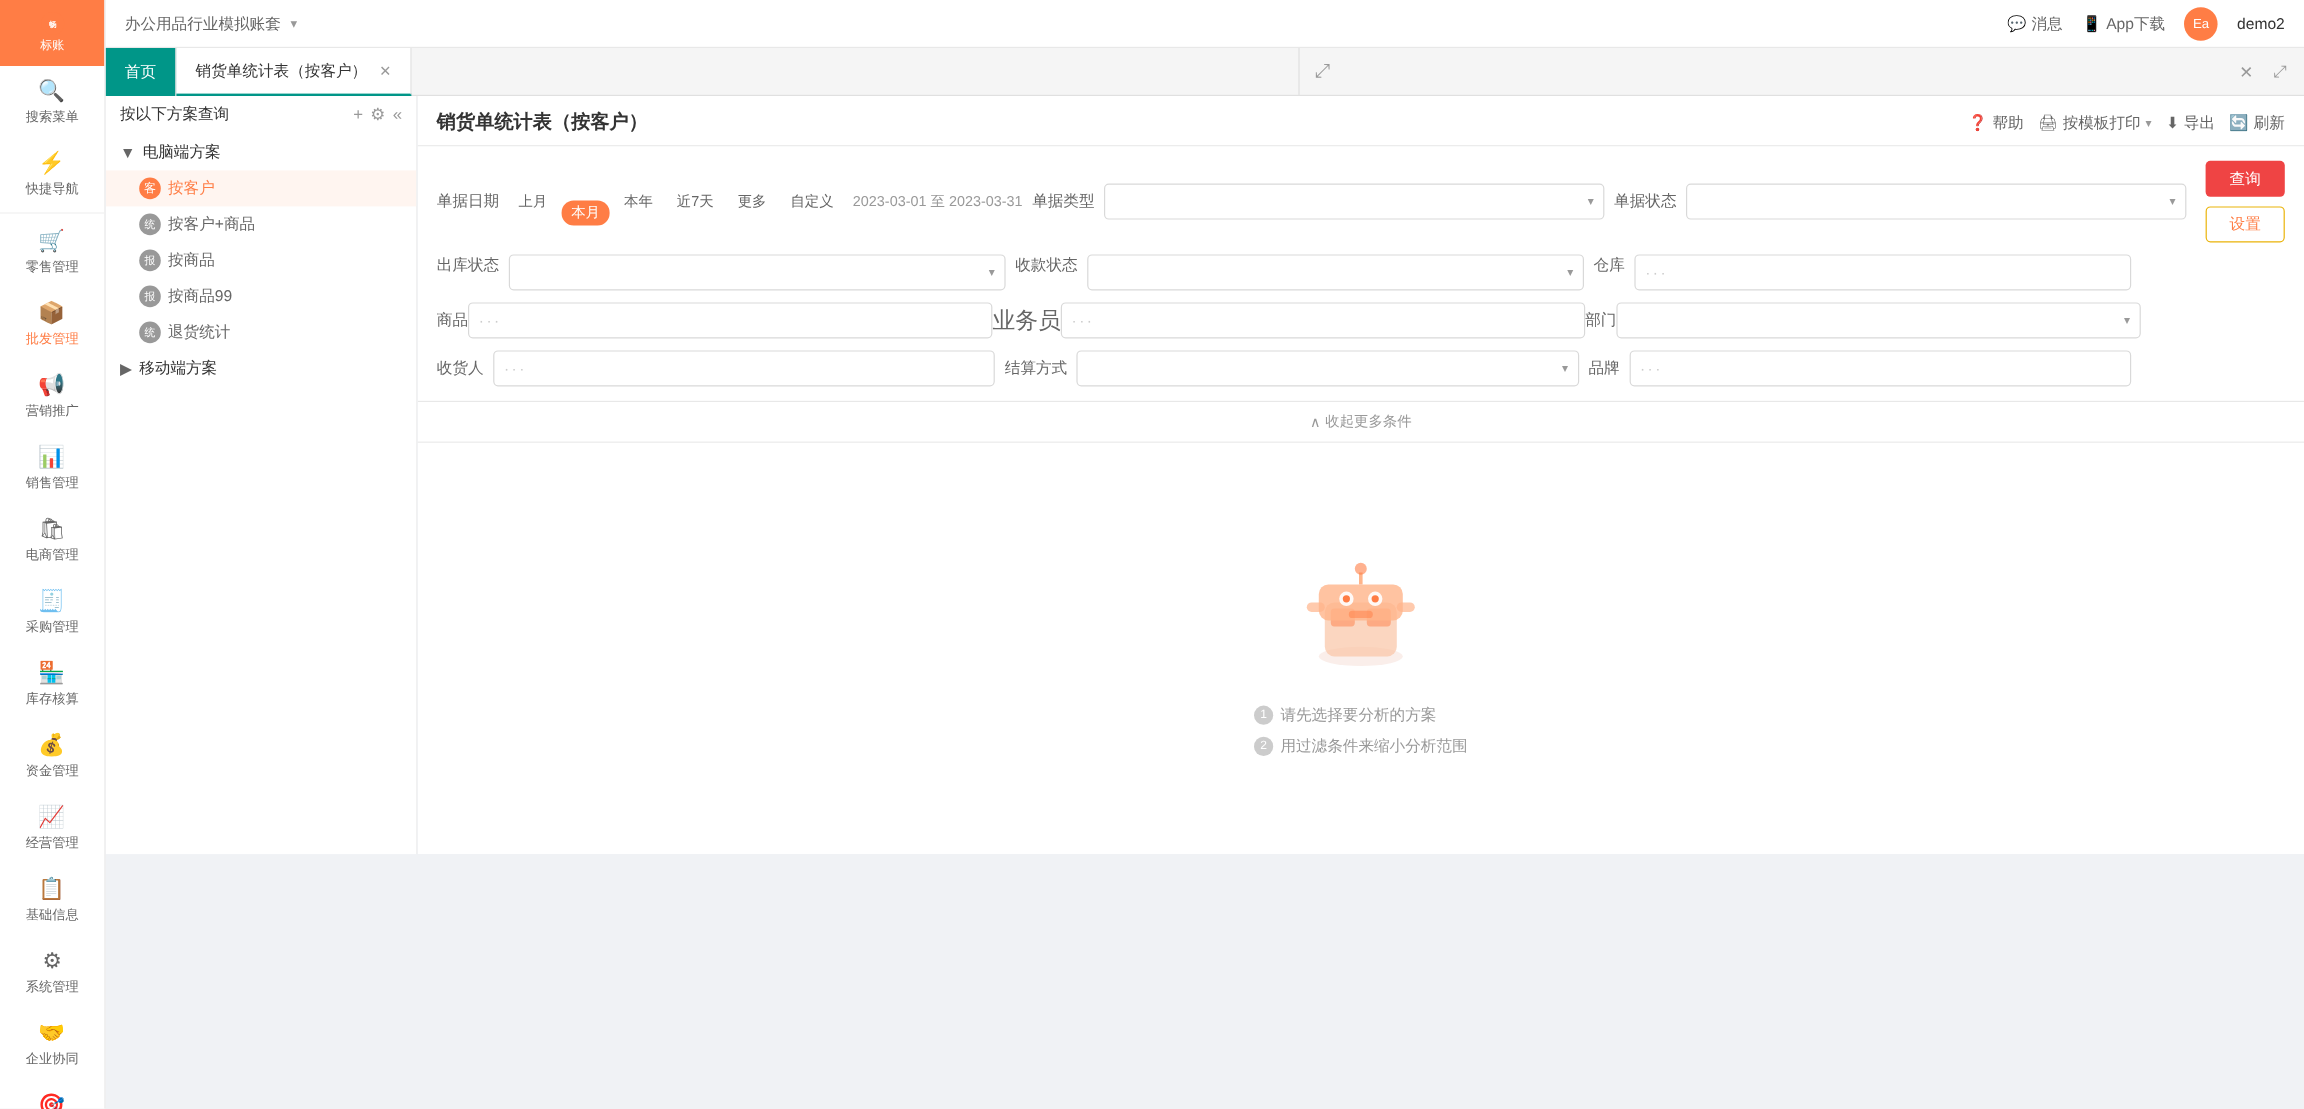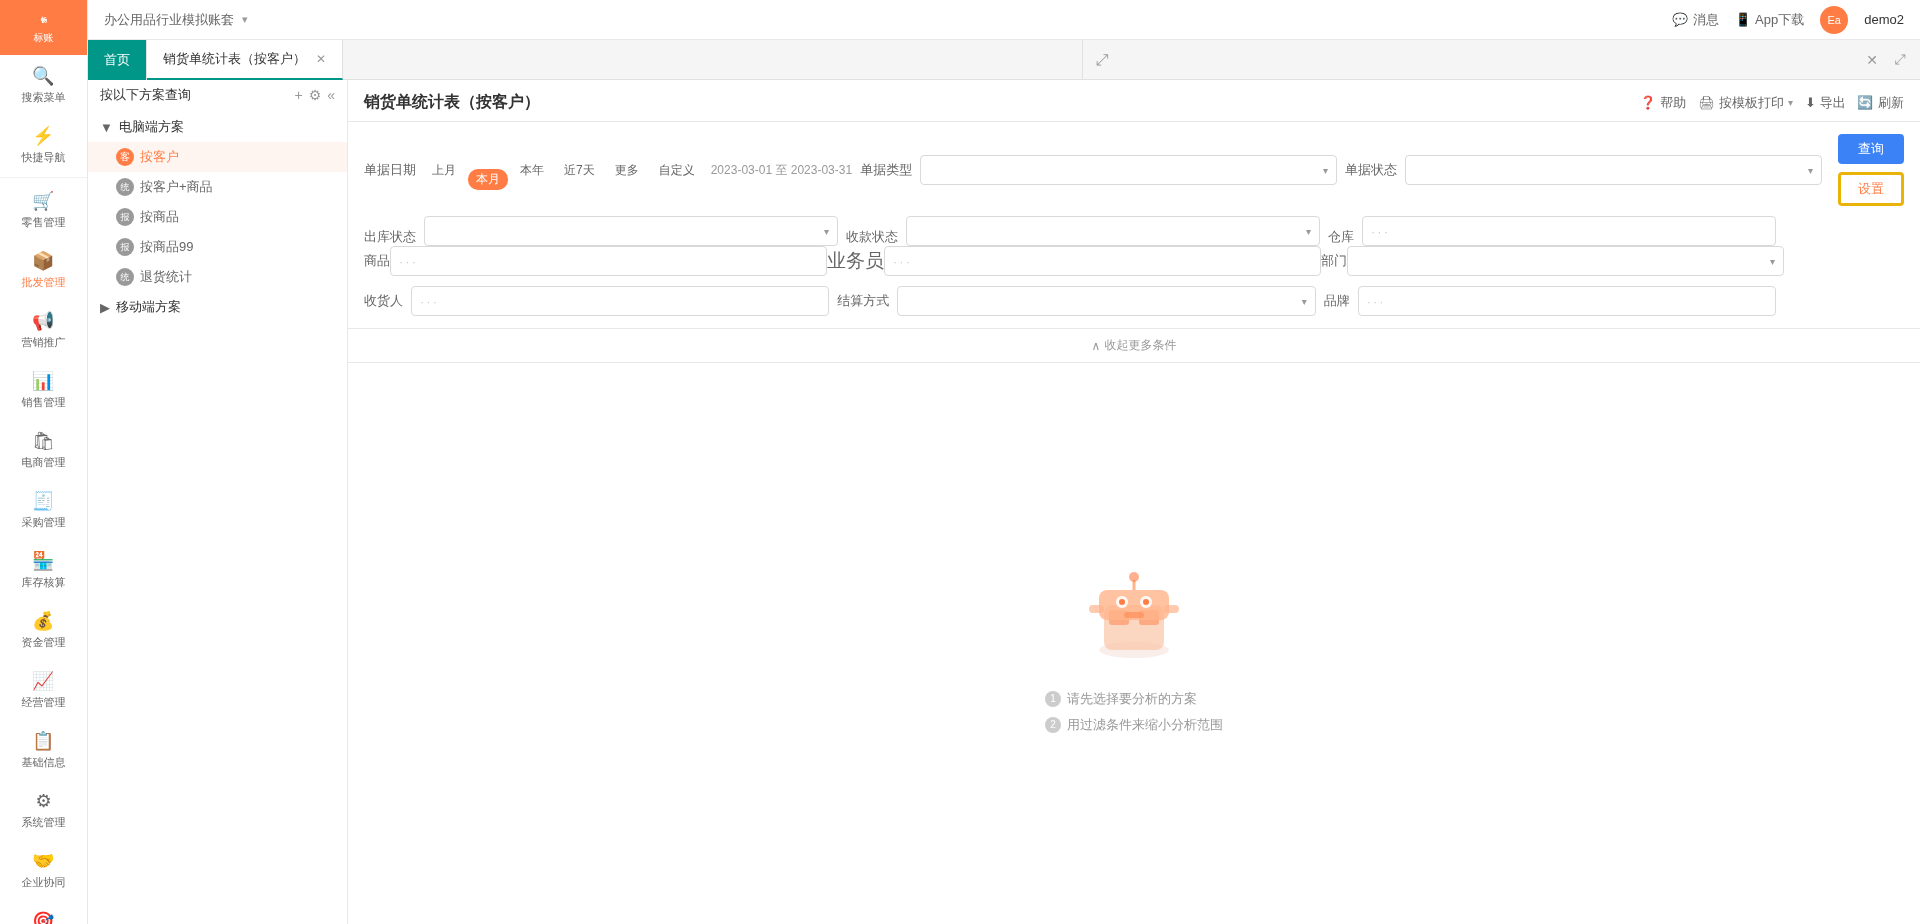--- a/index.html
+++ b/index.html
@@ -10,21 +10,21 @@
     .logo-area { width: 100%; background: #ff7d45; display: flex; flex-direction: column; align-items: center; justify-content: center; padding: 10px 0; height: 55px; }
     .logo-icon { width: 36px; height: 36px; }
     .logo-text { color: #fff; font-size: 10px; margin-top: 2px; }
     .sidebar-menu { width: 100%; flex: 1; overflow-y: auto; }
     .sidebar-item { display: flex; flex-direction: column; align-items: center; justify-content: center; padding: 10px 0; cursor: pointer; color: #666; font-size: 12px; border-bottom: none; }
     .sidebar-item.active { color: #ff7d45; }
     .sidebar-item .icon { font-size: 18px; margin-bottom: 3px; }
     .sidebar-item .label { font-size: 11px; }
 
     
-    .main-container { flex: 1; display: flex; flex-direction: column; height: 924px; overflow: hidden; }
+    .main-container { flex: 1; display: flex; flex-direction: column; height: 712px; overflow: hidden; }
 
     
     .top-header { height: 40px; background: #fff; display: flex; align-items: center; justify-content: space-between; padding: 0 16px; border-bottom: 1px solid #e8e8e8; flex-shrink: 0; }
     .header-left { display: flex; align-items: center; gap: 8px; color: #666; font-size: 13px; }
     .header-right { display: flex; align-items: center; gap: 16px; color: #666; font-size: 13px; }
     .header-right-item { display: flex; align-items: center; gap: 4px; cursor: pointer; }
     .user-avatar { width: 28px; height: 28px; border-radius: 50%; background: #ff7d45; display: flex; align-items: center; justify-content: center; color: #fff; font-size: 11px; overflow: hidden; }
 
     
     .tab-bar { height: 40px; background: #f5f5f5; display: flex; align-items: center; padding: 0 0; border-bottom: 1px solid #e0e0e0; flex-shrink: 0; }
@@ -57,22 +57,22 @@
     .right-content { flex: 1; display: flex; flex-direction: column; overflow: hidden; background: #f0f2f5; }
     .title-action-btn { display: flex; align-items: center; gap: 4px; color: #666; cursor: pointer; font-size: 13px; }
     .filter-input { flex: 1; height: 30px; border: 1px solid #d9d9d9; border-radius: 4px; padding: 0 8px; font-size: 13px; color: #333; background: #fff; display: flex; align-items: center; justify-content: space-between; cursor: pointer; }
     .filter-input .placeholder { color: #bbb; }
     .date-btn { padding: 2px 8px; border-radius: 4px; cursor: pointer; font-size: 12px; color: #666; border: none; background: none; }
     .date-btn.active { background: #ff7d45; color: #fff; border-radius: 10px; margin-top: 19px; }
     .dots-btn { color: #ccc; cursor: pointer; letter-spacing: 2px; }
     .chevron-icon { color: #999; font-size: 10px; }
 
     
-    .query-btn { background: #3b82f6; color: #fff; border: none; border-radius: 4px; padding: 6px 20px; cursor: pointer; font-size: 13px; }
-    .setting-btn { background: #fff; color: #ff7d45; border: 3px solid #eab308; border-radius: 4px; padding: 5px 16px; cursor: pointer; font-size: 13px; margin-top: 4px; }
+    .query-btn { background: #ef4444; color: #fff; border: none; border-radius: 4px; padding: 6px 20px; cursor: pointer; font-size: 13px; }
+    .setting-btn { background: #fff; color: #ff7d45; border: 1px solid #eab308; border-radius: 4px; padding: 5px 16px; cursor: pointer; font-size: 13px; margin-top: 4px; }
     .btn-group { display: flex; flex-direction: column; gap: 4px; align-self: flex-start; margin-left: 8px; }
 
     
     .collapse-row { display: flex; align-items: center; justify-content: center; padding: 8px; cursor: pointer; color: #999; font-size: 12px; gap: 4px; background: #fff; border-bottom: 1px solid #e8e8e8; }
 
     
     .empty-state { flex: 1; display: flex; flex-direction: column; align-items: center; justify-content: center; background: #fff; margin: 0; }
     .empty-illustration { width: 120px; height: 120px; margin-bottom: 16px; }
     .empty-tips { color: #999; font-size: 13px; line-height: 2; }
     .tip-item { display: flex; align-items: center; gap: 6px; }
@@ -298,21 +298,21 @@
               <span class="placeholder"></span>
               <span class="chevron-icon">▾</span>
             </div>
           </div>
           <div class="btn-group" style="margin-left:8px;">
             <button class="query-btn">查询</button>
             <button class="setting-btn">设置</button>
           </div>
         </div>
 
-        <div style="display:flex;align-items:flex-end;gap:8px;">
+        <div style="display:flex;align-items:flex-start;margin-bottom:10px;gap:8px;">
           <span style="color:#666;font-size:13px;flex-shrink:0;white-space:nowrap;">出库状态</span>
           <div class="filter-input" style="flex:1;">
             <span class="placeholder"></span>
             <span class="chevron-icon">▾</span>
           </div>
           <span style="color:#666;font-size:13px;flex-shrink:0;white-space:nowrap;">收款状态</span>
           <div class="filter-input" style="flex:1;">
             <span class="placeholder"></span>
             <span class="chevron-icon">▾</span>
           </div>

